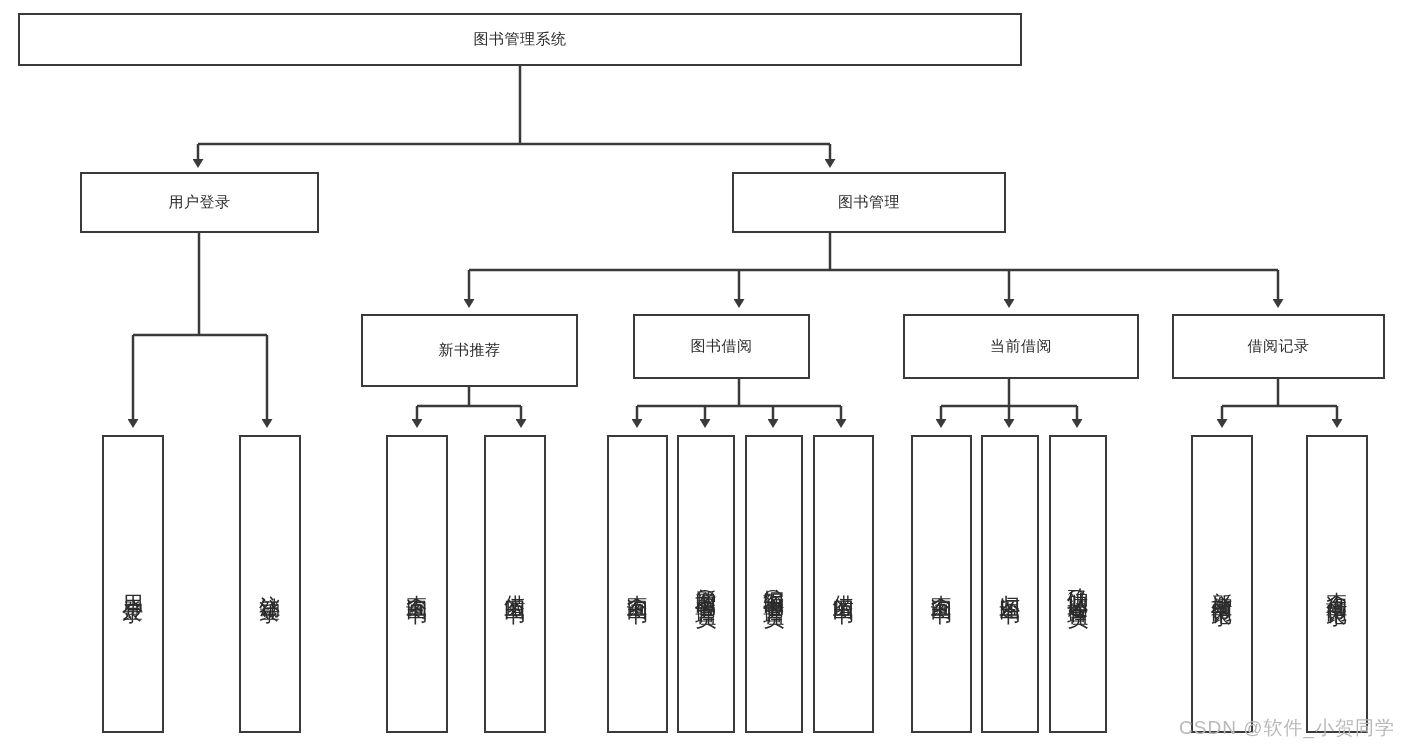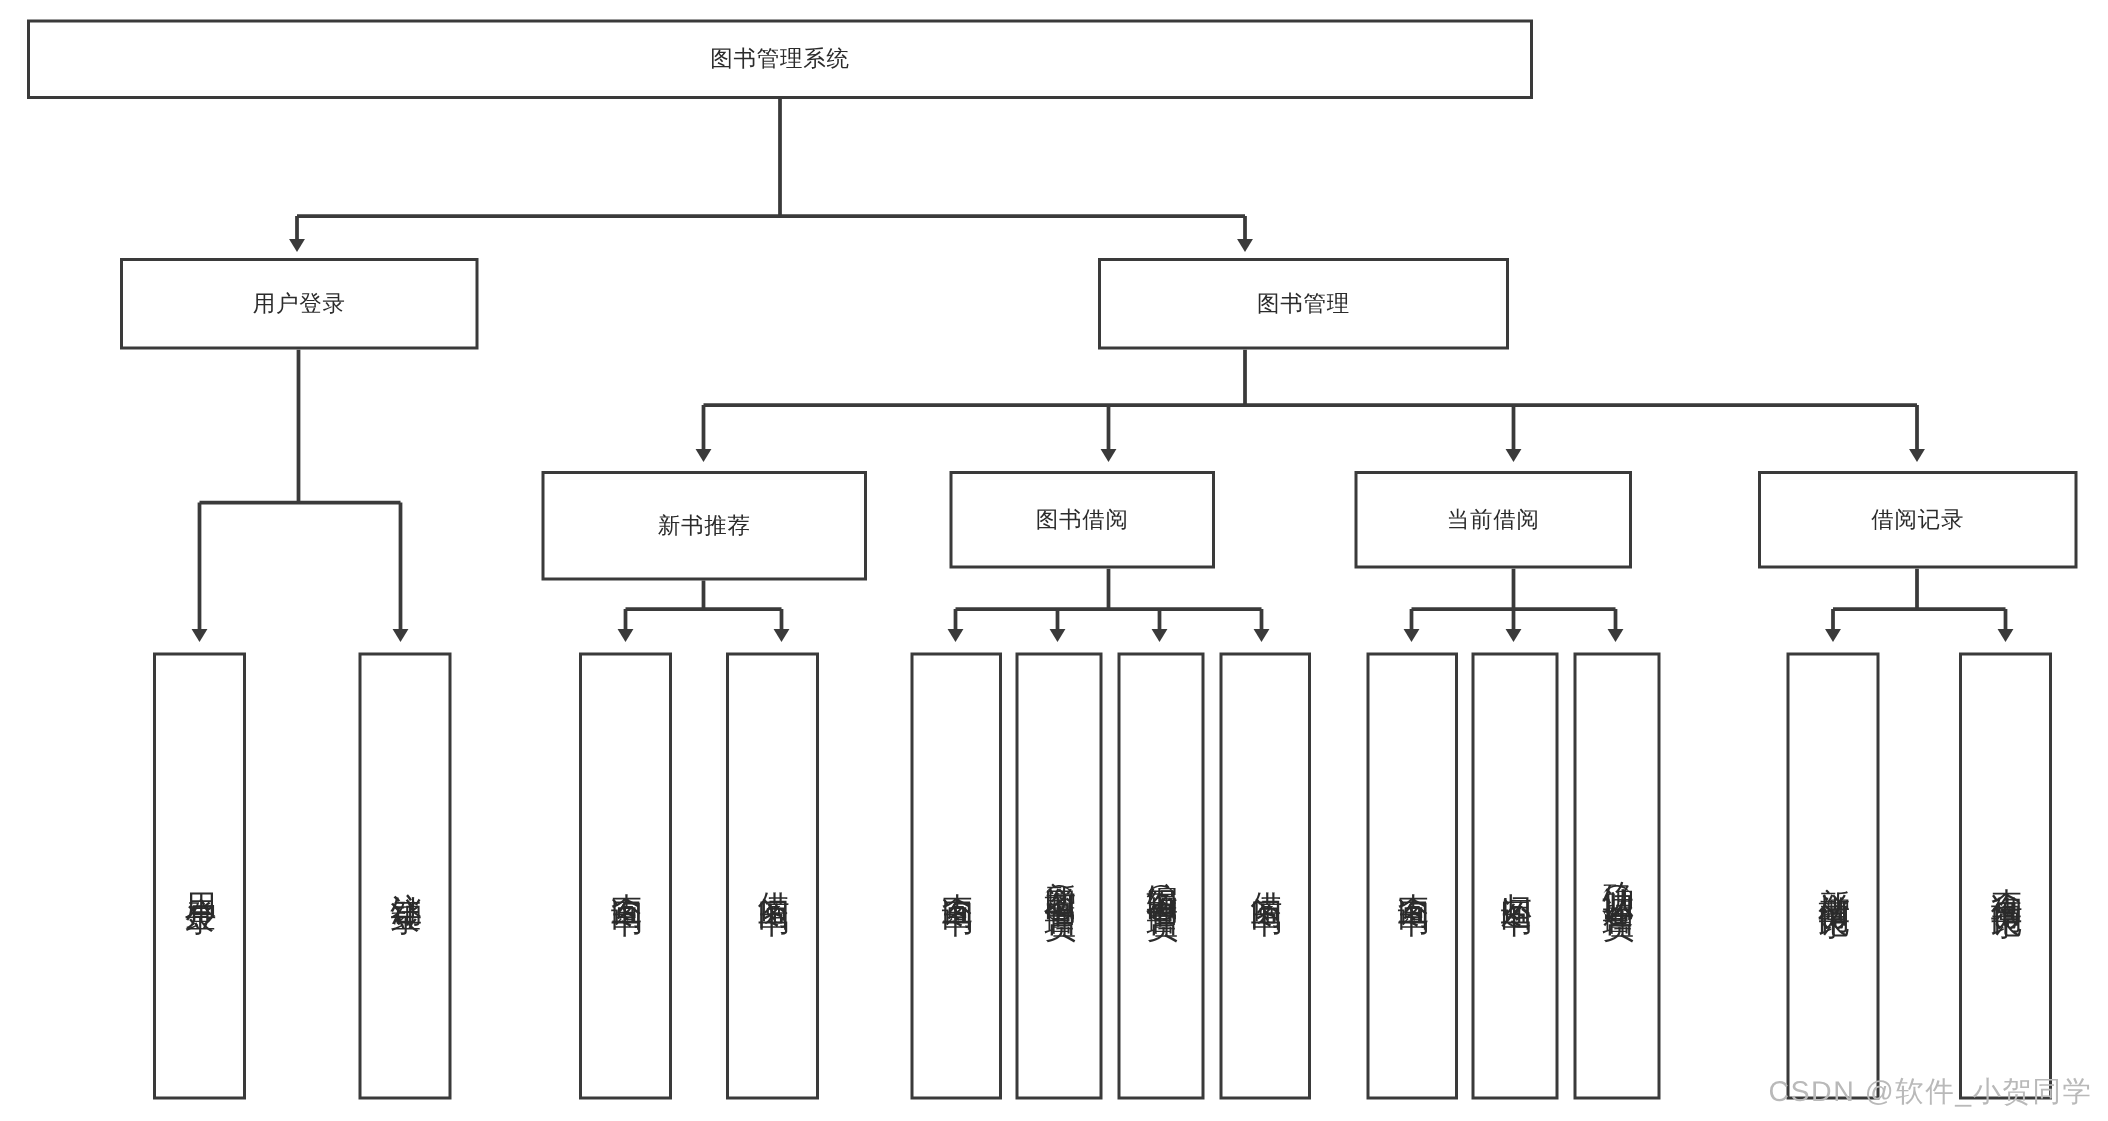--- a/index.html
+++ b/index.html
@@ -131,21 +131,21 @@
   <div class="node horiz" style="left:712px; top:172px; width:274px; height:61px;margin-left:20px;">
     <span>图书管理</span>
   </div>
 
   <div class="node horiz" style="left:361px; top:314px; width:217px; height:73px;">
     <span>新书推荐</span>
   </div>
   <div class="node horiz" style="left:633px; top:314px; width:177px; height:65px;">
     <span>图书借阅</span>
   </div>
-  <div class="node horiz" style="left:903px; top:314px; width:185px; height:65px;">
+  <div class="node horiz" style="left:903px; top:314px; width:236px; height:65px;">
     <span>当前借阅</span>
   </div>
   <div class="node horiz" style="left:1172px; top:314px; width:213px; height:65px;">
     <span>借阅记录</span>
   </div>
 
   <div class="node vert" style="left:102px; top:435px; width:62px; height:298px;">
     <span class="vtext">用户登录</span>
   </div>
   <div class="node vert" style="left:239px; top:435px; width:62px; height:298px;">

